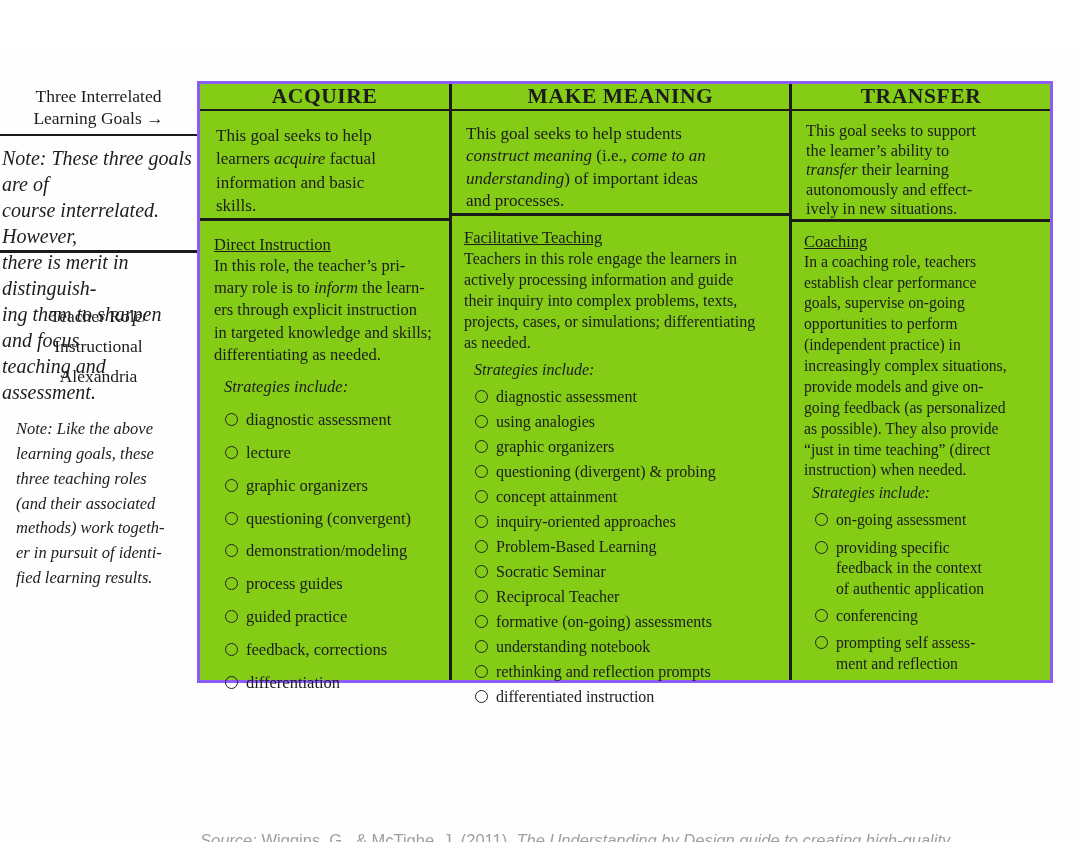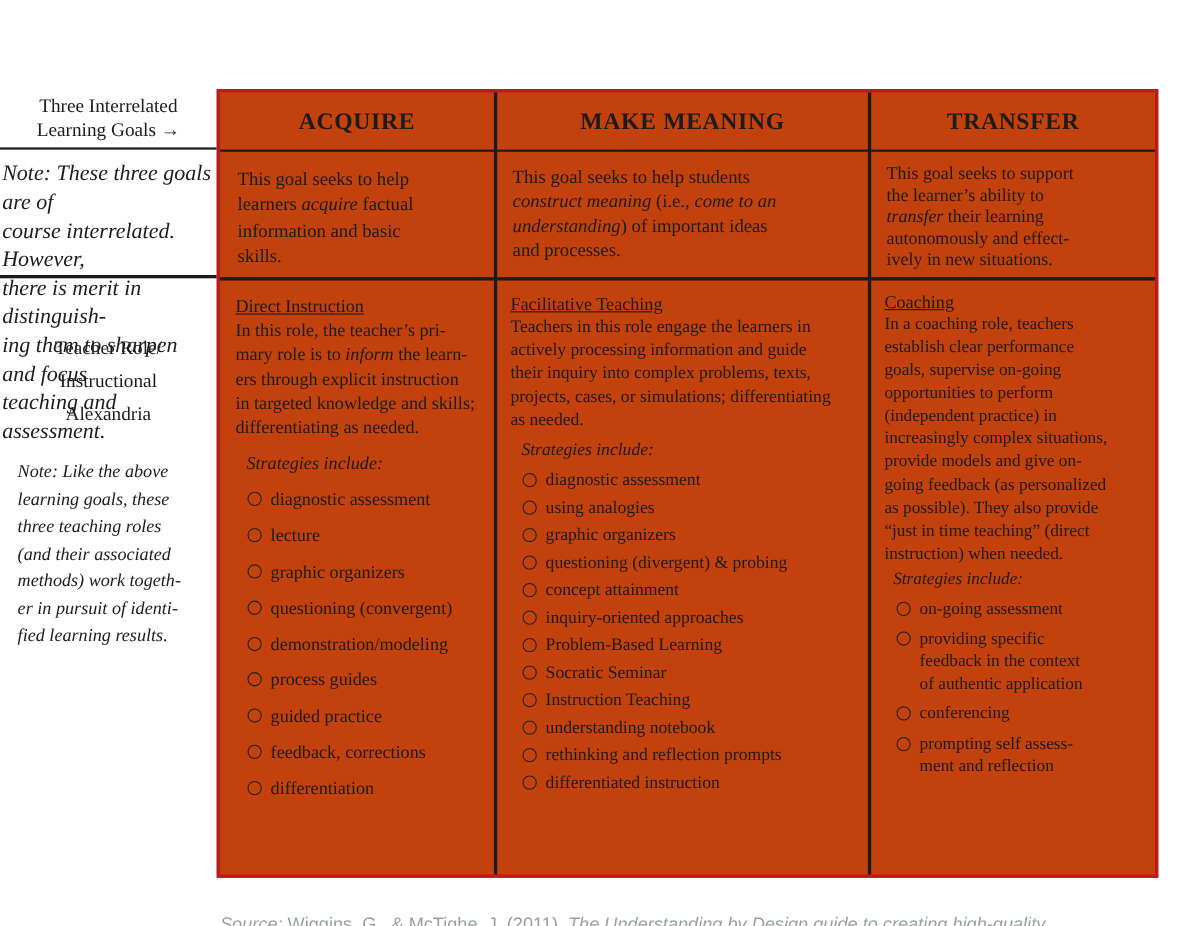--- a/index.html
+++ b/index.html
@@ -24,22 +24,22 @@
   }
   .left-role { text-align:center; }
   .role-label { margin-top:48px; font-size:17.5px; line-height:1.72; white-space:pre-line; }
   .left-role-note {
     margin-top:26px; font-style:italic; font-size:16.5px; line-height:1.5;
     text-align:left; padding-left:16px; white-space:pre-line;
   }
 
   
   .goal-box {
-    width:856px; height:717px; box-sizing:border-box;
-    border:3px solid #b91c1c; display:flex; background:#c2410c;
+    width:856px; height:602px; box-sizing:border-box;
+    border:3px solid #8b5cf6; display:flex; background:#84cc16;
   }
   .col { box-sizing:border-box; display:flex; flex-direction:column; }
   .col-acquire { width:252px; border-right:3px solid #1a1a1a; }
   .col-make { width:340px; border-right:3px solid #1a1a1a; }
   .col-transfer { width:258px; }
 
   .col-header {
     height:54px; box-sizing:border-box; border-bottom:2px solid #1a1a1a;
     display:flex; align-items:center; justify-content:center;
     font-weight:bold; font-size:21.5px; letter-spacing:0.6px;
@@ -212,21 +212,25 @@
               <li class="strategy">
                 <span class="circle"></span>
                 <span class="li-text">Problem-Based Learning</span>
               </li>
               <li class="strategy">
                 <span class="circle"></span>
                 <span class="li-text">Socratic Seminar</span>
               </li>
               <li class="strategy">
                 <span class="circle"></span>
-                <span class="li-text">Instruction Teaching</span>
+                <span class="li-text">Reciprocal Teacher</span>
+              </li>
+              <li class="strategy">
+                <span class="circle"></span>
+                <span class="li-text">formative (on-going) assessments</span>
               </li>
               <li class="strategy">
                 <span class="circle"></span>
                 <span class="li-text">understanding notebook</span>
               </li>
               <li class="strategy">
                 <span class="circle"></span>
                 <span class="li-text">rethinking and reflection prompts</span>
               </li>
               <li class="strategy">

